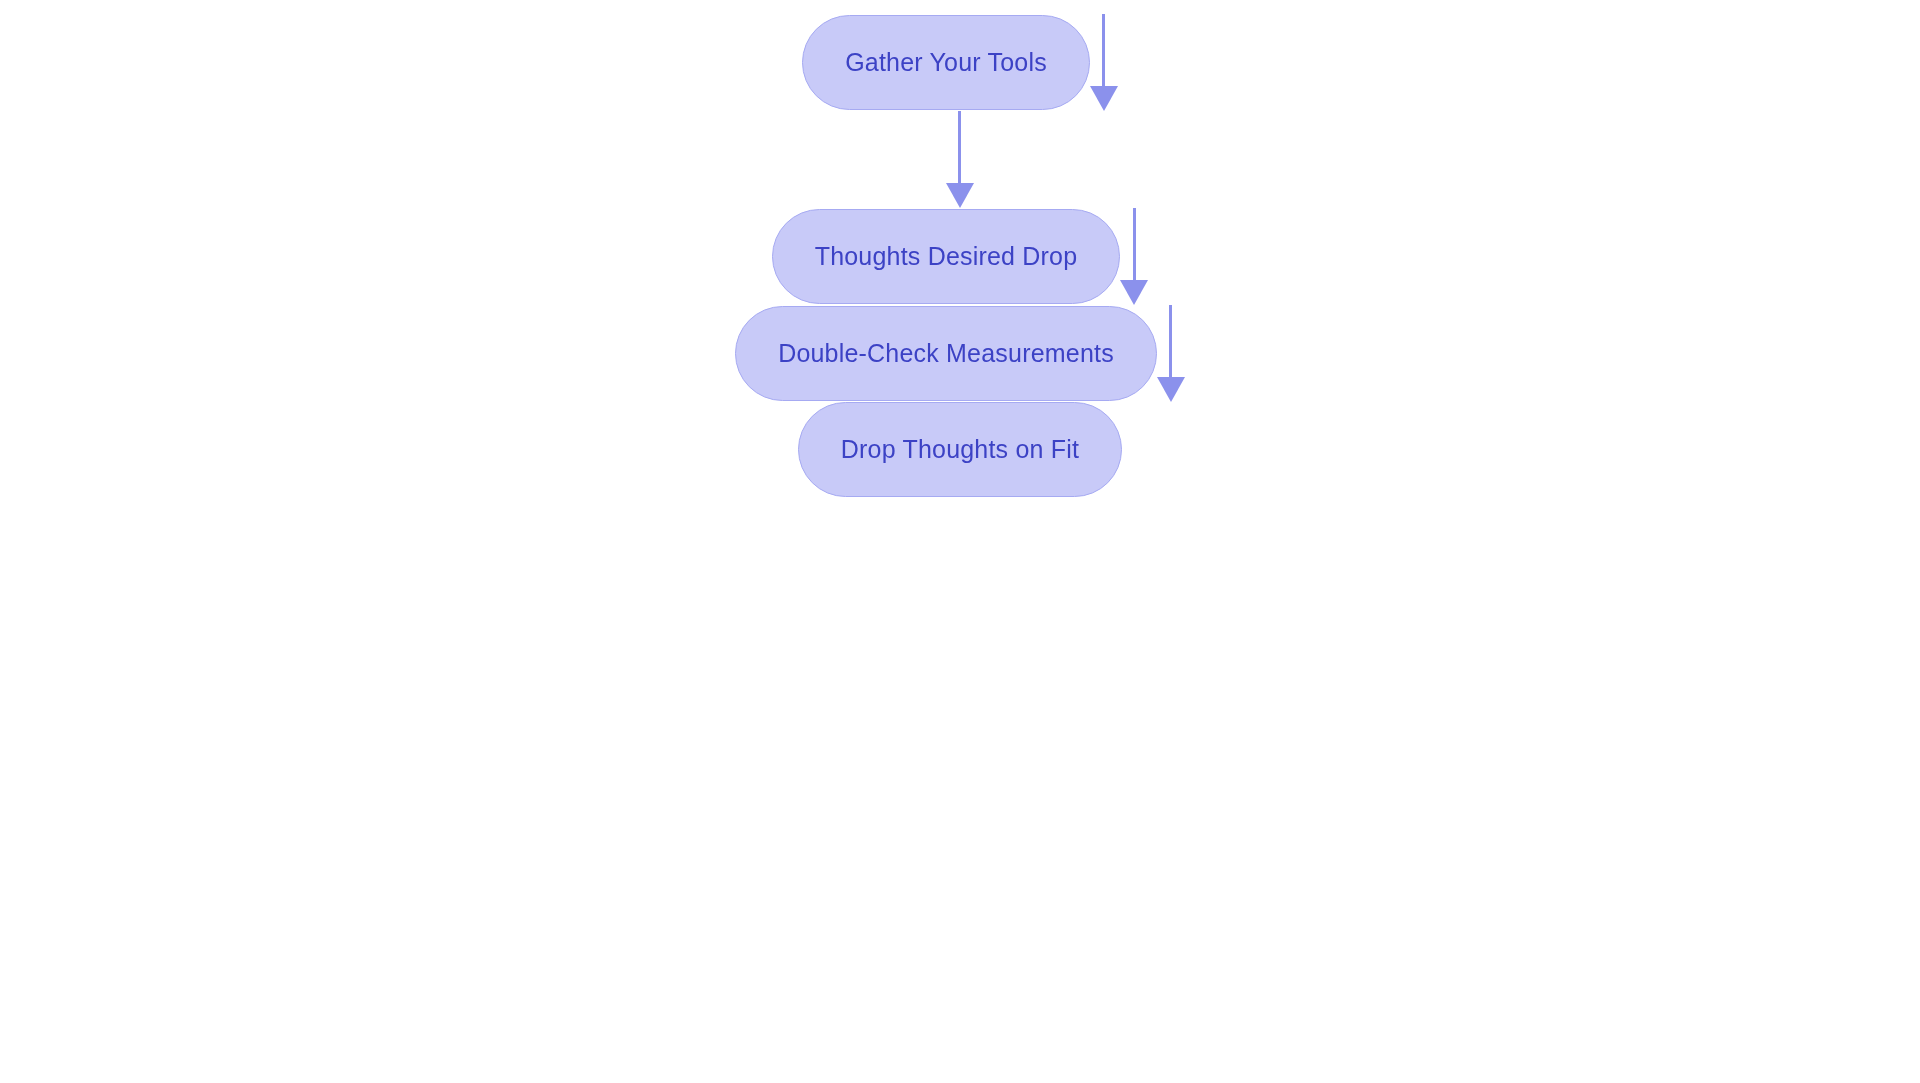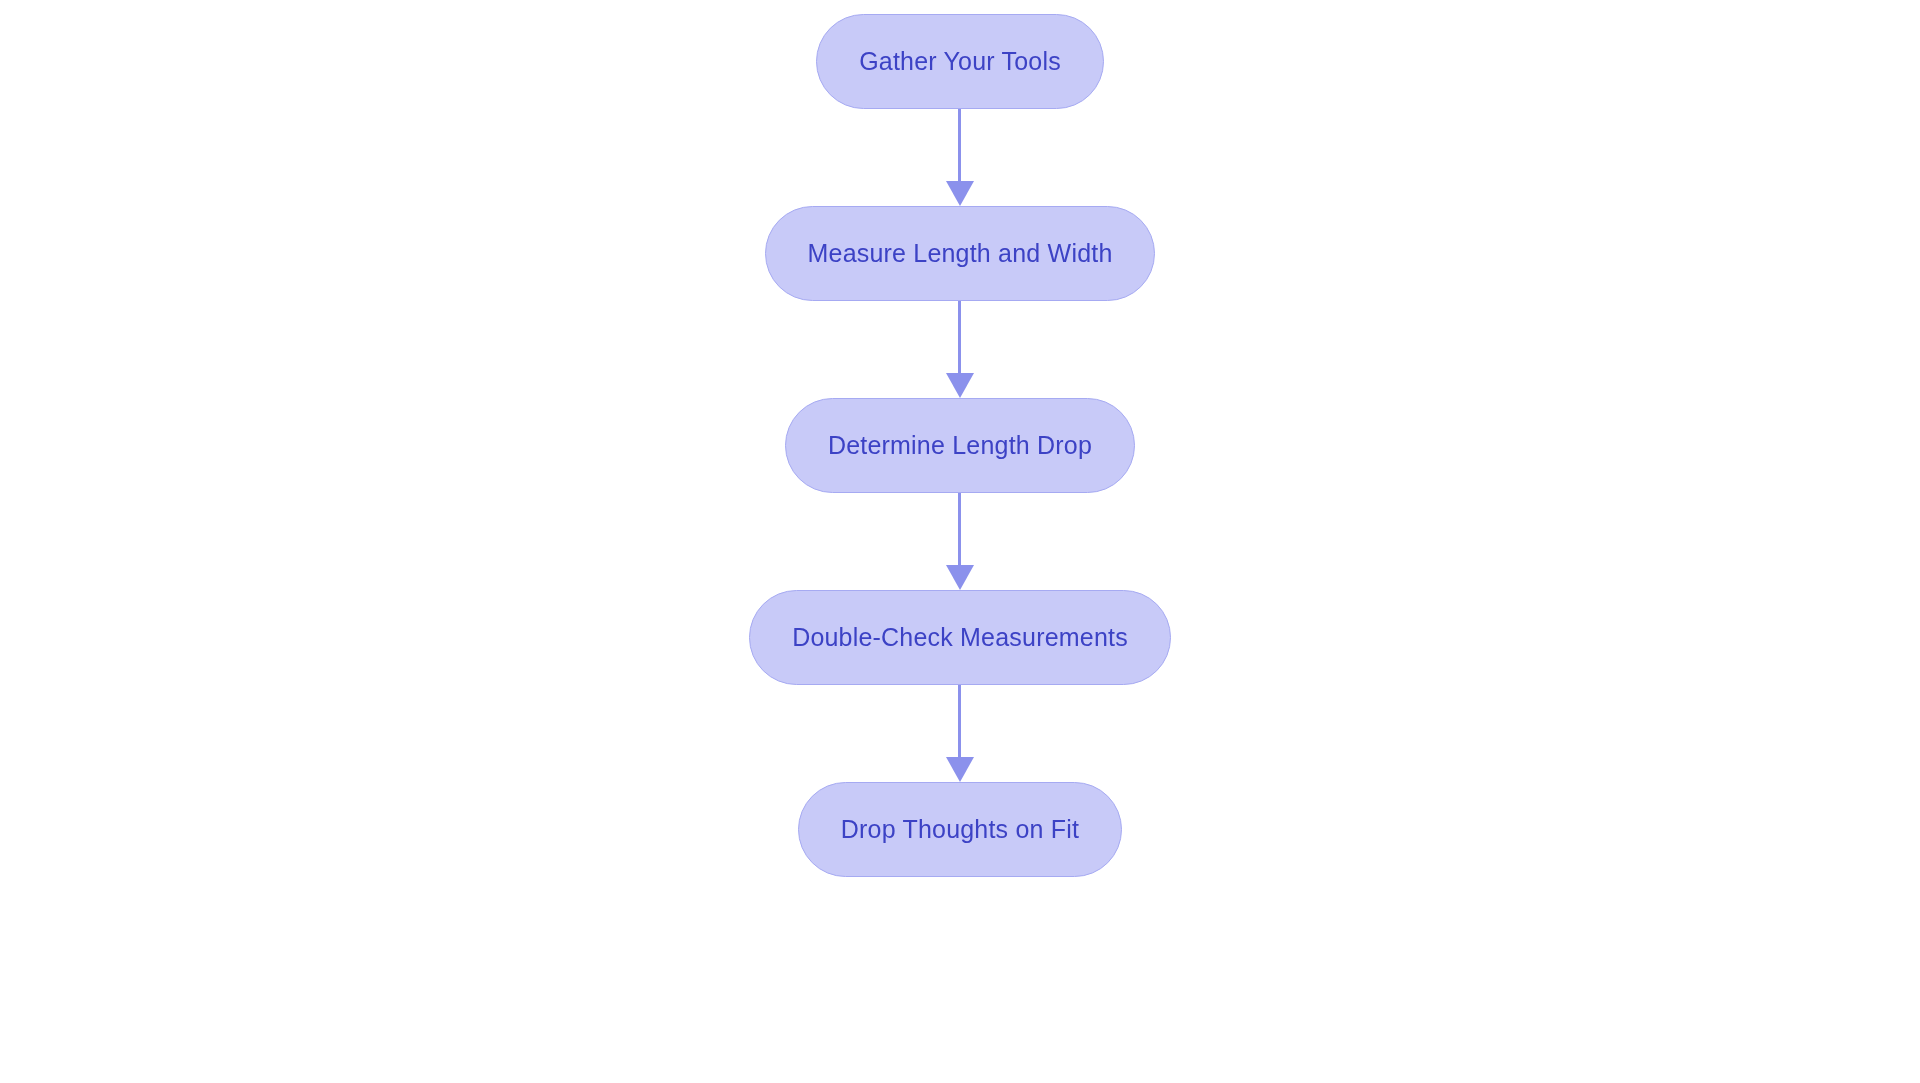--- a/index.html
+++ b/index.html
@@ -24,21 +24,21 @@
     justify-content: center;
     padding-top: 14px;
   }
   .flow {
     display: flex;
     flex-direction: column;
     align-items: center;
   }
   .step {
     display: flex;
-    flex-direction: column;
+    flex-direction: row;
     align-items: center;
     justify-content: flex-end;
   }
   .node {
     height: 95px;
     padding: 0 42px;
     border-radius: 48px;
     background: var(--node-fill);
     border: 1.5px solid var(--node-border);
     display: flex;
@@ -79,32 +79,29 @@
     <div class="node">
       <span class="node-label">Gather Your Tools</span>
     </div>
     <div class="connector">
       <div class="line"></div>
       <div class="head"></div>
     </div>
   </div>
 
   <div class="step">
-    <div class="node">
-      <span class="node-label">Measure Length and Width</span>
-    </div>
     <div class="connector">
       <div class="line"></div>
       <div class="head"></div>
     </div>
   </div>
 
   <div class="step">
     <div class="node">
-      <span class="node-label">Determine Length Drop</span>
+      <span class="node-label">Thoughts Desired Drop</span>
     </div>
     <div class="connector">
       <div class="line"></div>
       <div class="head"></div>
     </div>
   </div>
 
 
   <div class="step">
     <div class="node">

